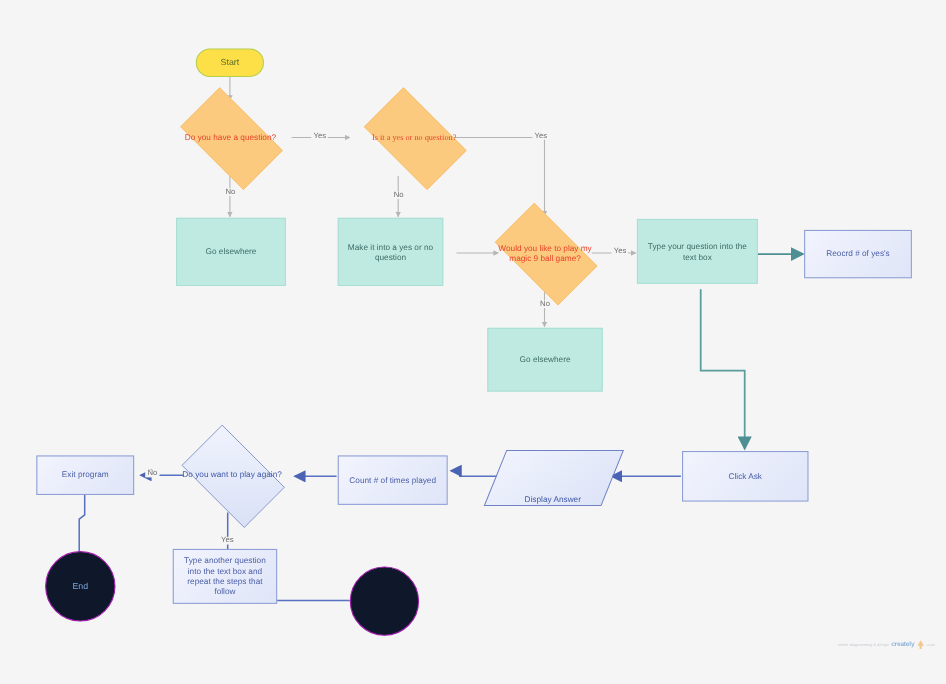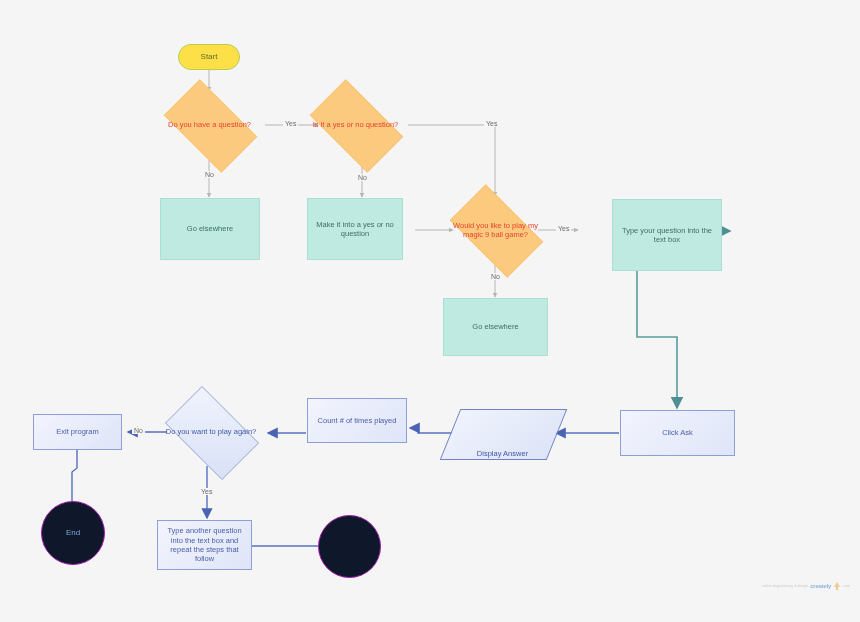--- a/index.html
+++ b/index.html
@@ -243,21 +243,21 @@
 
   <div class="node n-start" style="left:178px; top:44px; width:62px; height:26px;">
     <span>Start</span>
   </div>
 
   <div class="node diamond" style="left:153px; top:90px; width:113px; height:70px;">
     <span class="dia-shape"></span>
     <span class="dia-label">Do you have a question?</span>
   </div>
 
-  <div class="node diamond" style="left:299px; top:90px; width:113px; height:70px;">
+  <div class="node diamond" style="left:320px; top:90px; width:113px; height:70px;font-family:Liberation Serif, serif;">
     <span class="dia-shape"></span>
     <span class="dia-label">Is it a yes or no question?</span>
   </div>
 
   <div class="node diamond" style="left:439px; top:195px; width:113px; height:70px;">
     <span class="dia-shape"></span>
     <span class="dia-label">Would you like to play my magic 9 ball game?</span>
   </div>
 
   <div class="node n-teal" style="left:160px; top:198px; width:100px; height:62px;">
@@ -265,52 +265,55 @@
   </div>
 
   <div class="node n-teal" style="left:307px; top:198px; width:96px; height:62px;">
     <span>Make it into a yes or no question</span>
   </div>
 
   <div class="node n-teal" style="left:443px; top:298px; width:105px; height:58px;">
     <span>Go elsewhere</span>
   </div>
 
-  <div class="node n-teal" style="left:612px; top:199px; width:110px; height:72px;">
+  <div class="node n-teal" style="left:579px; top:199px; width:110px; height:59px;">
     <span>Type your question into the text box</span>
   </div>
 
+  <div class="node n-blue" style="left:731px; top:209px; width:98px; height:44px;">
+    <span>Reocrd # of yes's</span>
+  </div>
 
   <div class="node n-blue" style="left:620px; top:410px; width:115px; height:46px;">
     <span>Click Ask</span>
   </div>
 
   <div class="node n-para" style="left:450px; top:409px; width:105px; height:49px;">
     <span class="para-shape"></span>
     <span class="para-label">Display Answer</span>
   </div>
 
-  <div class="node n-blue" style="left:307px; top:398px; width:100px; height:45px;">
+  <div class="node n-blue" style="left:307px; top:414px; width:100px; height:45px;">
     <span>Count # of times played</span>
   </div>
 
   <div class="node n-blue" style="left:33px; top:414px; width:89px; height:36px;">
     <span>Exit program</span>
   </div>
 
   <div class="node diamond diamond-blue" style="left:155px; top:396px; width:112px; height:72px;">
     <span class="dia-shape"></span>
     <span class="dia-label">Do you want to play  again?</span>
   </div>
 
   <div class="node n-circle" style="left:41px; top:501px; width:64px; height:64px;">
     <span>End</span>
   </div>
 
-  <div class="node n-blue" style="left:157px; top:520px; width:95px; height:50px;text-align:center;">
+  <div class="node n-blue" style="left:157px; top:499px; width:95px; height:50px;text-align:center;">
     <span>Type another question into the text box and repeat the steps that follow</span>
   </div>
 
   <div class="node n-circle" style="left:318px; top:515px; width:63px; height:63px;">
     <span></span>
   </div>
 
   <div class="elabel" style="left:283px; top:120px;">Yes</div>
   <div class="elabel" style="left:203px; top:171px;">No</div>
   <div class="elabel" style="left:484px; top:120px;">Yes</div>

